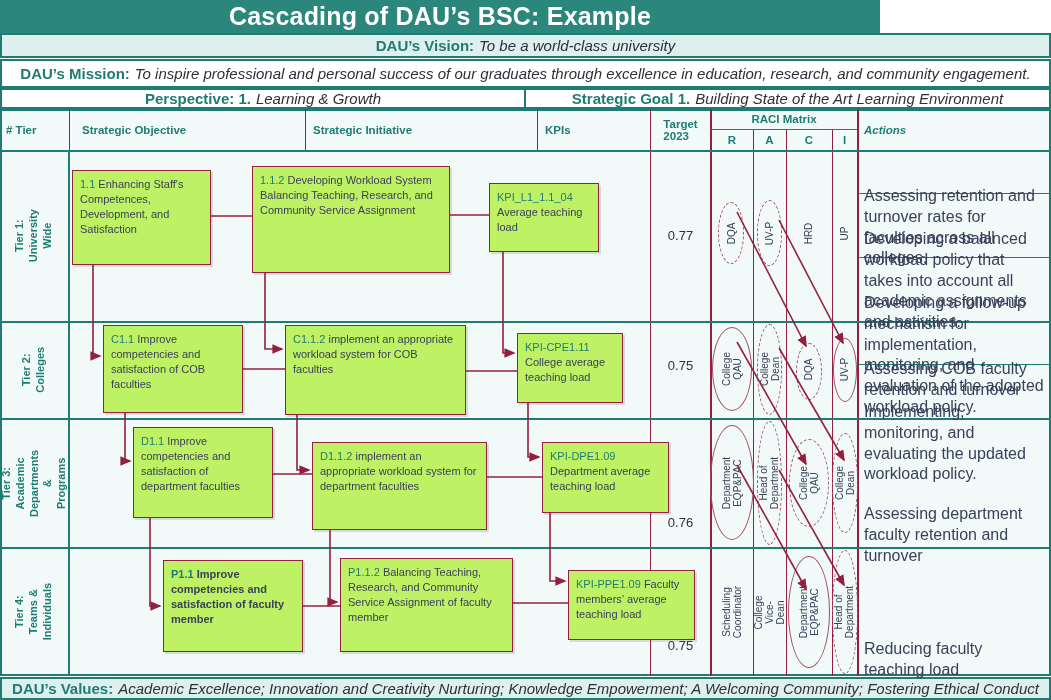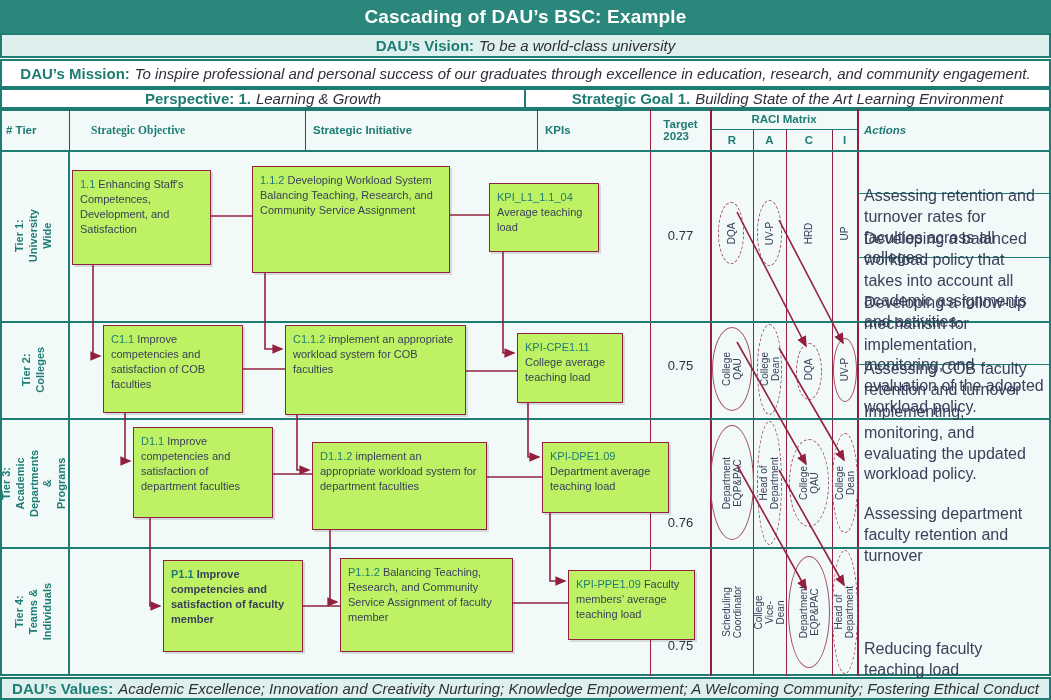--- a/index.html
+++ b/index.html
@@ -1,20 +1,20 @@
 <!DOCTYPE html>
 <html><head>
 <meta charset="utf-8">
 <style>
   html,body{margin:0;padding:0;background:#fff;}
   .canvas{position:relative;width:1051px;height:700px;background:#ffffff;
           font-family:"Liberation Sans",sans-serif;overflow:hidden;}
   .abs{position:absolute;}
-  .title-bar{left:0;top:0;width:1051px;height:33px;background:#2b867c;color:#ffffff;
-             font-size:19px;font-weight:700;text-align:center;line-height:33px;letter-spacing:.2px;}
+  .title-bar{left:0;top:0;width:880px;height:33px;background:#2b867c;color:#ffffff;
+             font-size:25px;font-weight:700;text-align:center;line-height:33px;letter-spacing:.2px;}
   .banner{box-sizing:border-box;border:2px solid #1e7c73;display:flex;align-items:center;
           justify-content:center;font-size:15px;color:#333;gap:5px;}
   .lbl{color:#1e7c73;font-weight:700;}
   .it{font-style:italic;color:#2f2f3a;}
   .tableArea{left:0;top:109px;width:1051px;height:567px;box-sizing:border-box;
              border:2px solid #1e7c73;background:#f2faf9;}
   .hdr{color:#1e7c73;font-weight:700;font-size:11.5px;display:flex;align-items:center;}
   .hdrC{justify-content:center;text-align:left;}
   .pre{white-space:pre-line;}
   .vm{background:#93203f;}
@@ -57,21 +57,21 @@
     <span class="it">Learning &amp; Growth</span>
   </div>
   <div class="abs banner" style="left:524px;top:88px;width:527px;height:21px;background:#ffffff;">
     <span class="lbl">Strategic Goal 1.</span>
     <span class="it">Building State of the Art Learning Environment</span>
   </div>
 
   <div class="abs tableArea"></div>
 
   <div class="abs hdr" style="left:6px;top:109px;width:60px;height:41px;"># Tier</div>
-  <div class="abs hdr" style="left:91px;top:109px;width:220px;height:41px;font-family:Liberation Serif, serif;">Strategic Objective</div>
+  <div class="abs hdr" style="left:82px;top:109px;width:220px;height:41px;">Strategic Objective</div>
   <div class="abs hdr" style="left:313px;top:109px;width:215px;height:41px;">Strategic Initiative</div>
   <div class="abs hdr" style="left:545px;top:109px;width:100px;height:41px;">KPIs</div>
   <div class="abs hdr hdrC pre" style="left:650px;top:109px;width:61px;height:41px;">Target
 2023</div>
   <div class="abs hdr hdrC" style="left:711px;top:109px;width:146px;height:20px;">RACI Matrix</div>
   <div class="abs hdr hdrC" style="left:711px;top:129px;width:42px;height:21px;">R</div>
   <div class="abs hdr hdrC" style="left:753px;top:129px;width:33px;height:21px;">A</div>
   <div class="abs hdr hdrC" style="left:786px;top:129px;width:46px;height:21px;">C</div>
   <div class="abs hdr hdrC" style="left:832px;top:129px;width:25px;height:21px;">I</div>
   <div class="abs hdr" style="left:864px;top:109px;width:180px;height:41px;font-style:italic;">Actions</div>

